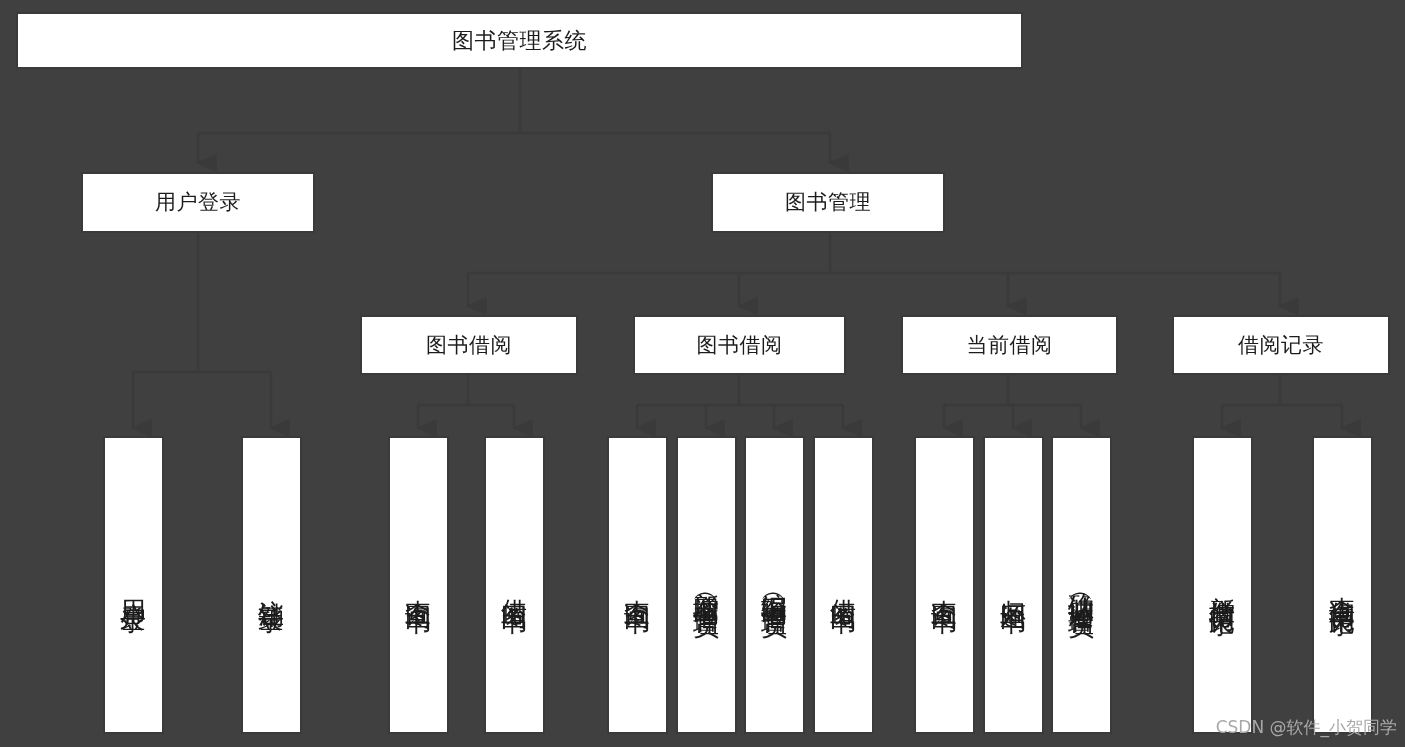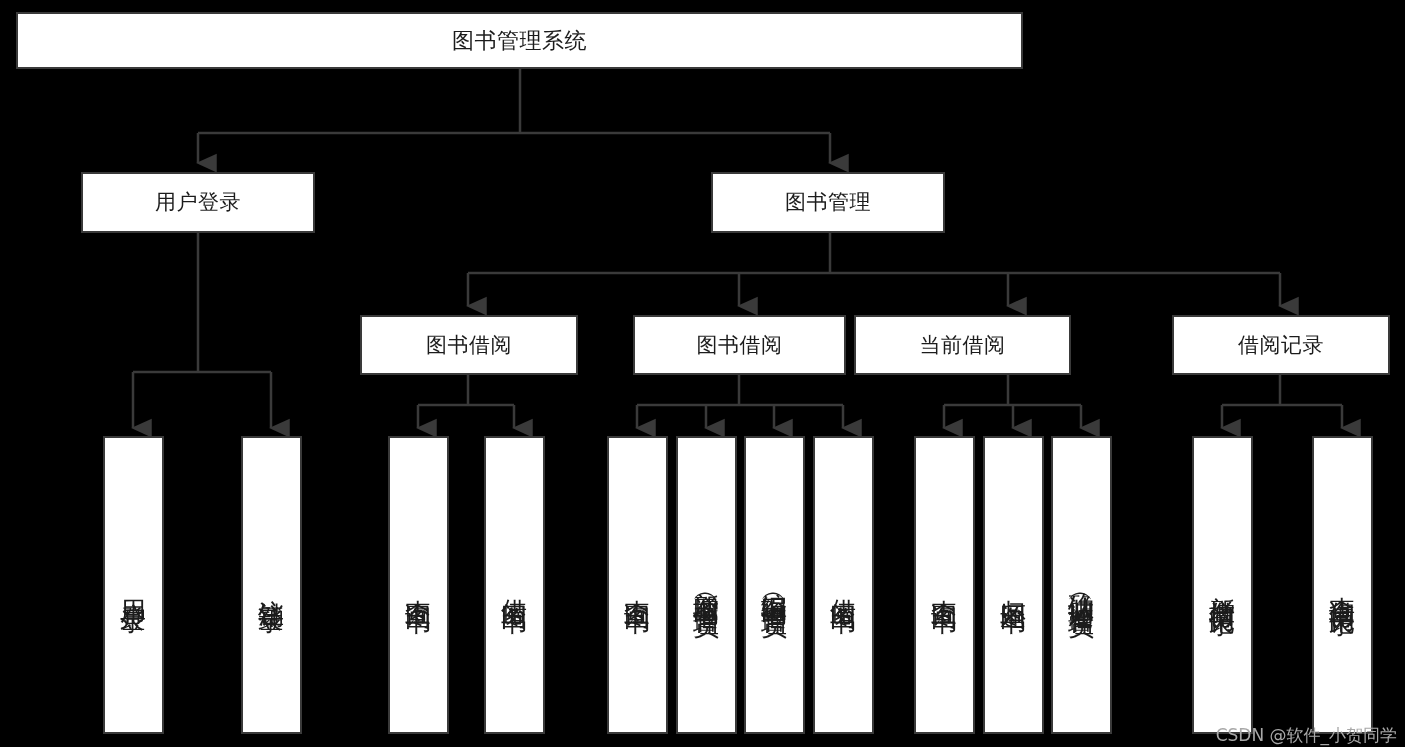--- a/index.html
+++ b/index.html
@@ -8,21 +8,21 @@
     padding: 0;
     background: #ffffff;
   }
   body {
     font-family: "DejaVu Sans", "Liberation Sans", sans-serif;
   }
   #diagram-root {
     position: relative;
     width: 1405px;
     height: 747px;
-    background: #000000;
+    background: #404040;
     overflow: hidden;
   }
   #edge-layer {
     position: absolute;
     left: 0;
     top: 0;
     width: 1405px;
     height: 747px;
     pointer-events: none;
   }
@@ -62,21 +62,21 @@
     text-orientation: upright;
     font-size: 26px;
     line-height: 1.0;
     letter-spacing: 3px;
     white-space: normal;
     max-height: 100%;
   }
   #watermark {
     position: absolute;
     right: 8px;
-    bottom: 0;
+    bottom: 8px;
     font-size: 17px;
     color: #a8a8a8;
     z-index: 5;
     white-space: nowrap;
     user-select: none;
   }
 </style>
 </head>
 <body>
 
@@ -145,21 +145,21 @@
   </div>
 
   <div class="node horiz" style="left:360px; top:315px; width:218px; height:60px;">
     <span class="node-label">图书借阅</span>
   </div>
 
   <div class="node horiz" style="left:633px; top:315px; width:213px; height:60px;">
     <span class="node-label">图书借阅</span>
   </div>
 
-  <div class="node horiz" style="left:854px; top:315px; width:217px; height:60px;">
+  <div class="node horiz" style="left:901px; top:315px; width:217px; height:60px;">
     <span class="node-label">当前借阅</span>
   </div>
 
   <div class="node horiz" style="left:1172px; top:315px; width:218px; height:60px;justify-content:center;">
     <span class="node-label">借阅记录</span>
   </div>
 
   <div class="node vert" style="left:103px; top:436px; width:61px; height:298px;">
     <span class="node-label">用户登录</span>
   </div>

